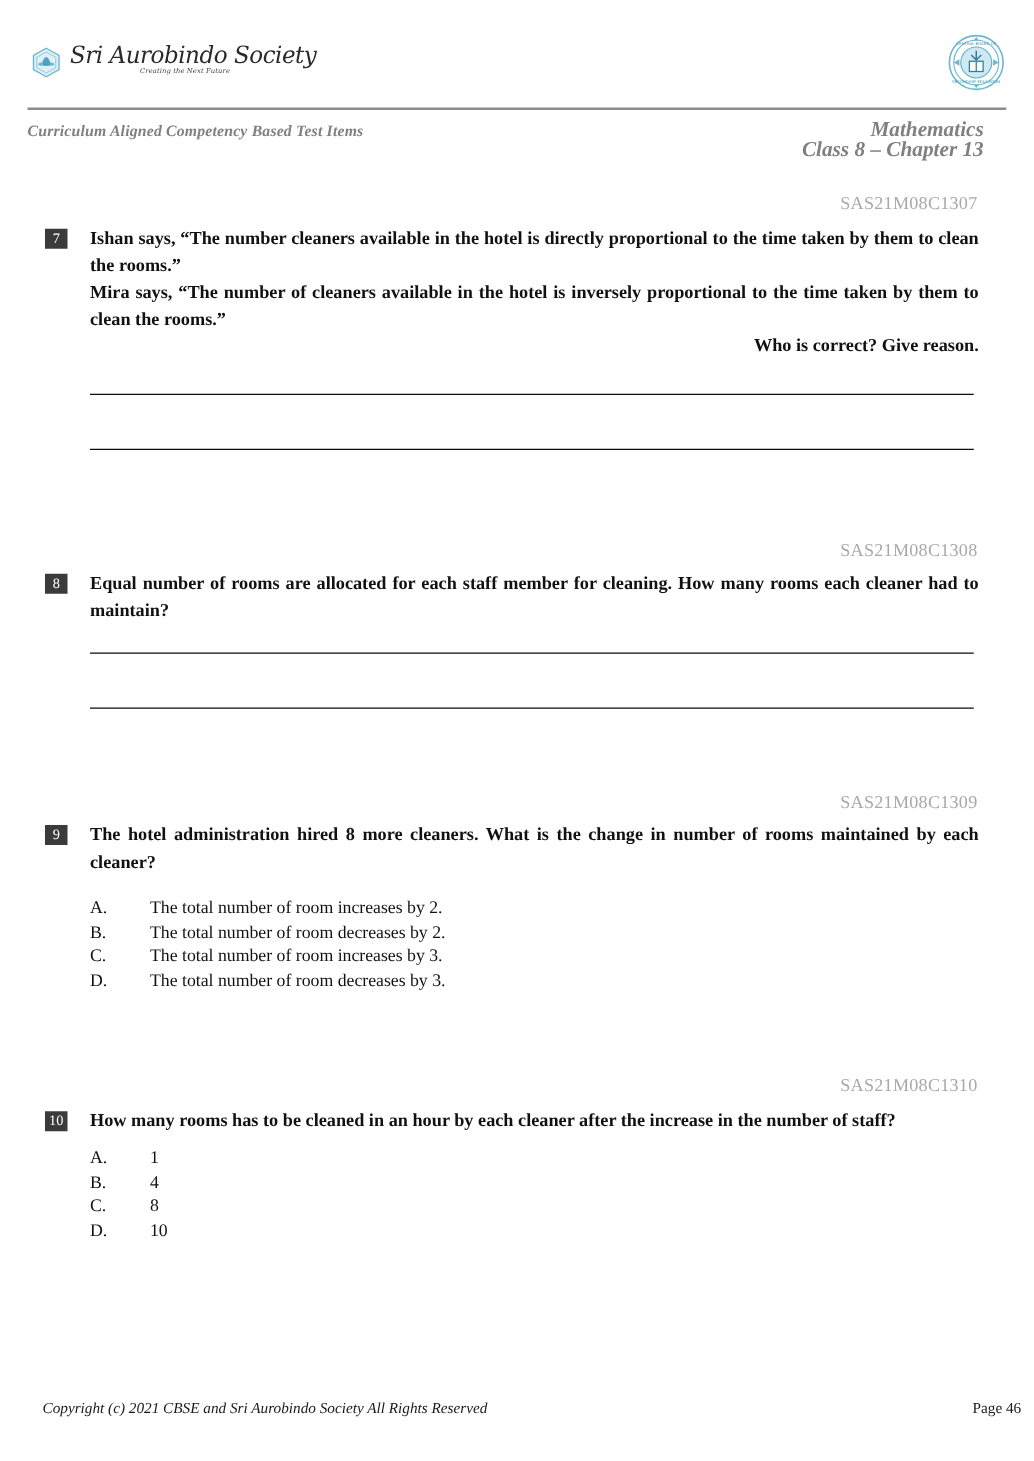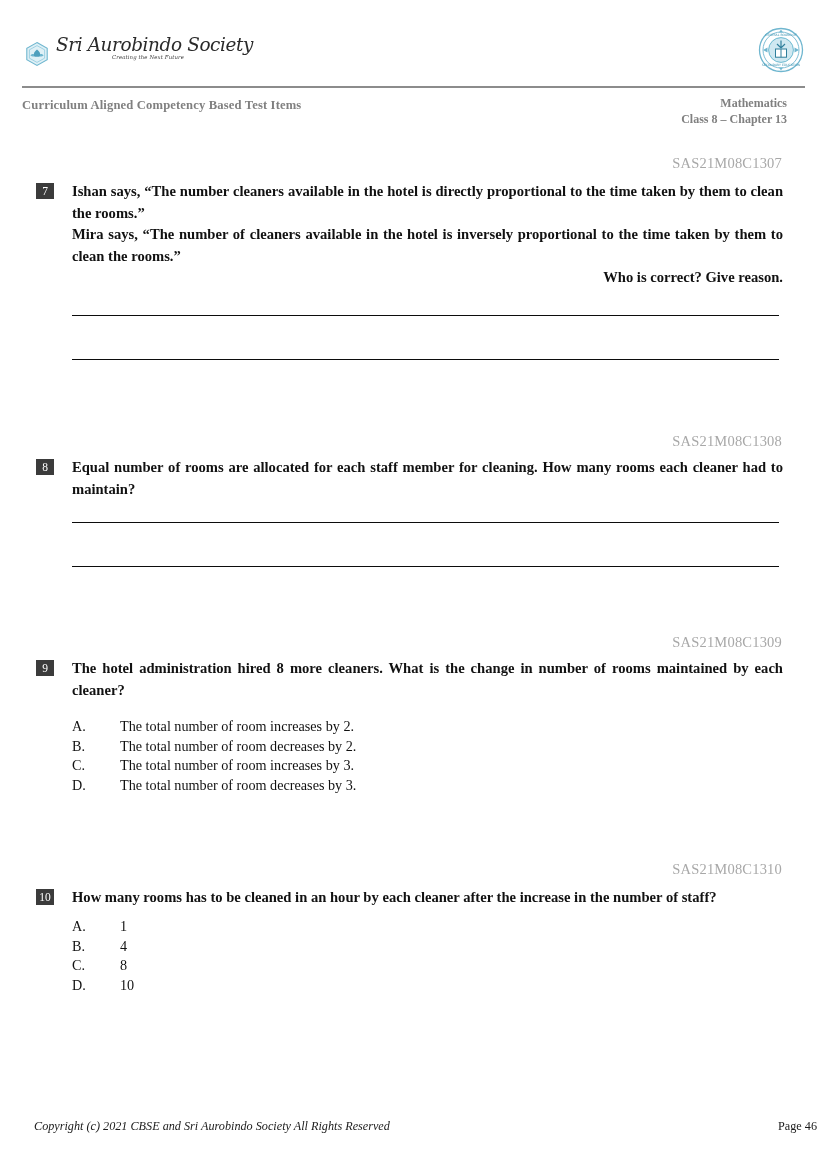--- a/index.html
+++ b/index.html
@@ -29,21 +29,21 @@
     left: 0; top: 0;
     width: 827px;
     height: 86px;
   }
   .sas-logo {
     position: absolute;
     left: 24px;
     top: 33px;
     height: 34px;
     display: flex;
-    align-items: flex-end;
+    align-items: center;
     gap: 6px;
   }
   .sas-emblem {
     width: 26px;
     height: 26px;
     position: relative;
     flex: 0 0 auto;
   }
   .sas-emblem svg { display: block; }
   .sas-wordmark {
@@ -93,37 +93,38 @@
     height: 2px;
     background: #8c8c8c;
   }
 
   .header-meta {
     position: absolute;
     left: 0;
     top: 94px;
     width: 809px;
     height: 40px;
+    font-style: italic;
   }
   .header-title-left {
     position: absolute;
     left: 22px;
     top: 4px;
     font-size: 12.6px;
     font-weight: bold;
     color: #808080;
     letter-spacing: 0.15px;
     white-space: nowrap;
   }
   .header-title-right {
     position: absolute;
     right: 22px;
     top: 2px;
     text-align: right;
-    font-size: 12px;
+    font-size: 17px;
     font-weight: bold;
     color: #808080;
     line-height: 15.5px;
     white-space: nowrap;
   }
 
   
   .qblock { position: absolute; left: 0; width: 827px; }
 
   .sas-code {

